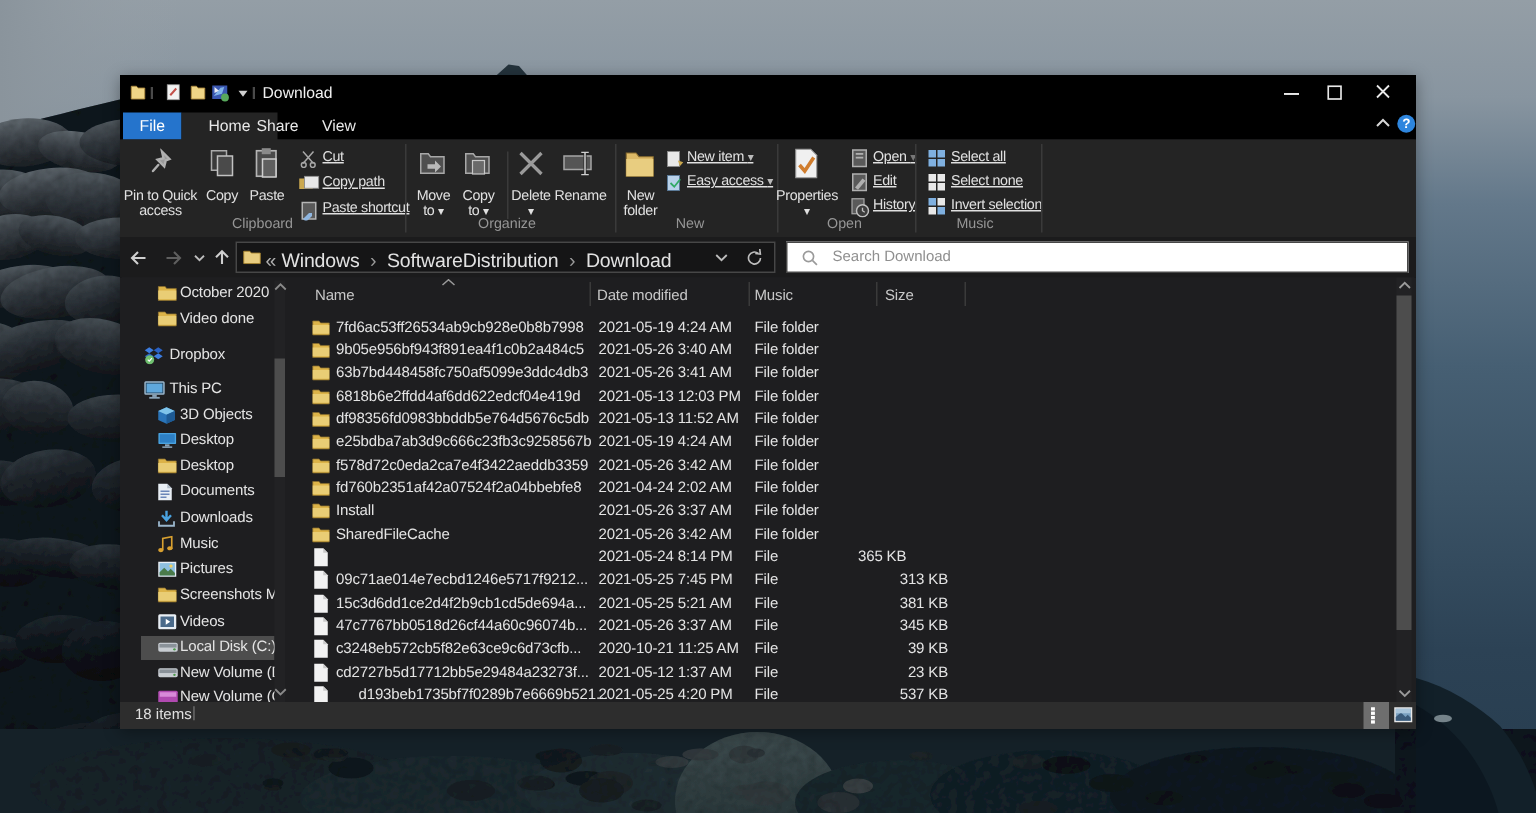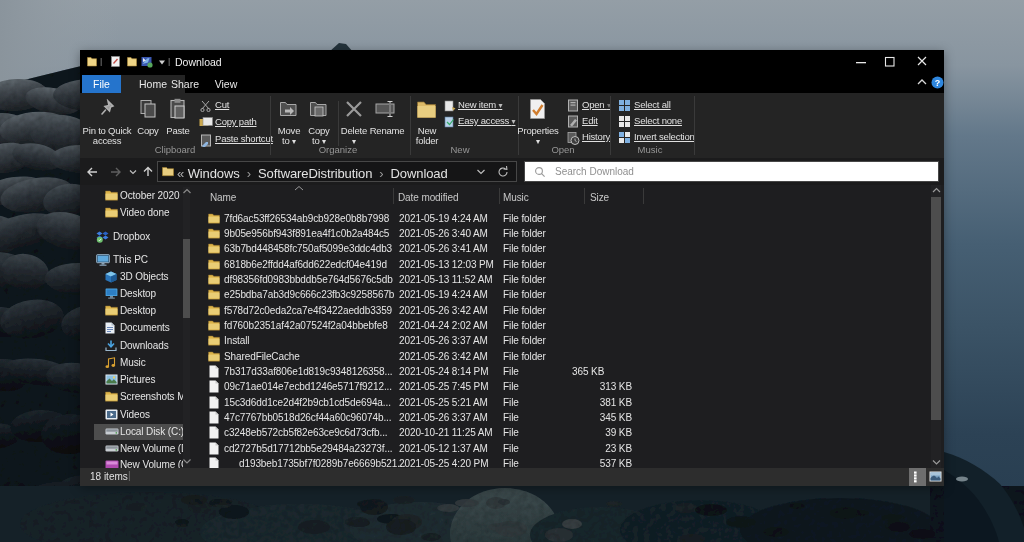--- a/index.html
+++ b/index.html
@@ -617,21 +617,20 @@
           </svg>
           <span class="rowtxt" style="left:28px">SharedFileCache</span>
           <span class="rowtxt" style="left:203px">2021-05-26 3:42 AM</span>
           <span class="rowtxt" style="left:307px">File folder</span>
         </div>
       <div class="row" style="top:179.0px">
           <svg class="abs" style="left:13px;top:1px" width="10" height="13" viewBox="0 0 10 13">
             <path d="M0.5,0.5 h6 l3,3 v9 h-9 z" fill="#f2f2f2"></path>
             <path d="M6.5,0.5 l3,3 h-3 z" fill="#c8c8c8"></path>
           </svg>
-          <span class="rowtxt" style="left:28px">7b317d33af806e1d819c9348126358...</span>
           <span class="rowtxt" style="left:203px">2021-05-24 8:14 PM</span>
           <span class="rowtxt" style="left:307px">File</span>
           <span class="rowtxt" style="left:376px;width:60px;text-align:left">365 KB</span>
         </div>
       <div class="row" style="top:194.3px">
           <svg class="abs" style="left:13px;top:1px" width="10" height="13" viewBox="0 0 10 13">
             <path d="M0.5,0.5 h6 l3,3 v9 h-9 z" fill="#f2f2f2"></path>
             <path d="M6.5,0.5 l3,3 h-3 z" fill="#c8c8c8"></path>
           </svg>
           <span class="rowtxt" style="left:28px">09c71ae014e7ecbd1246e5717f9212...</span>

